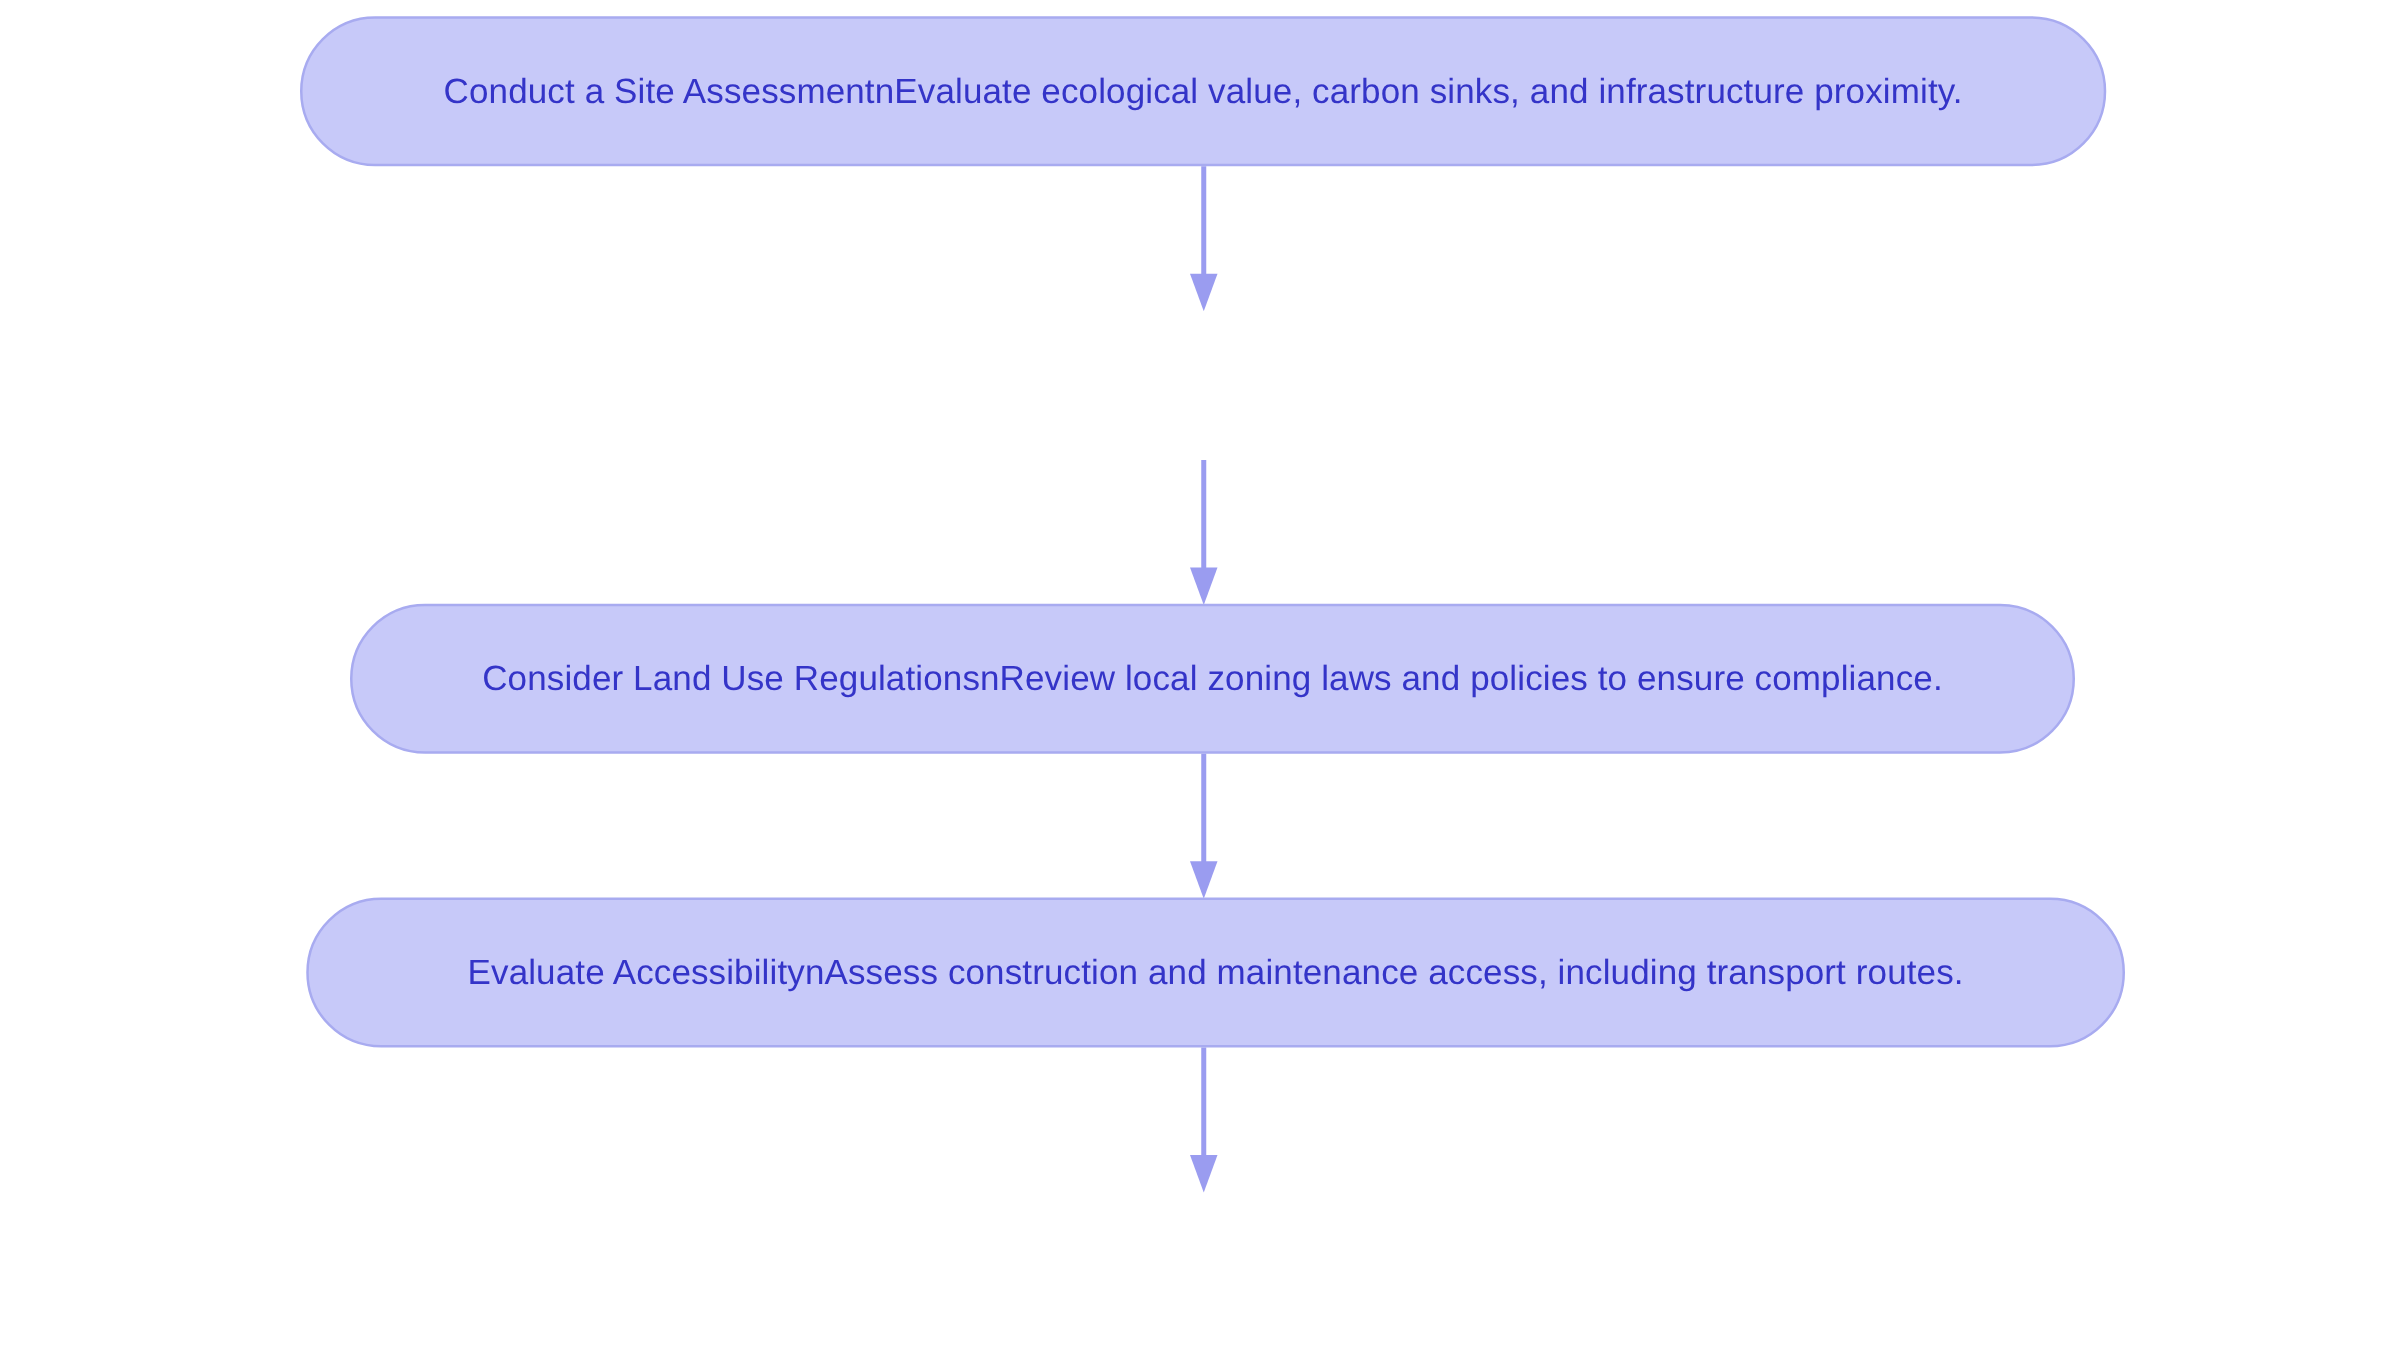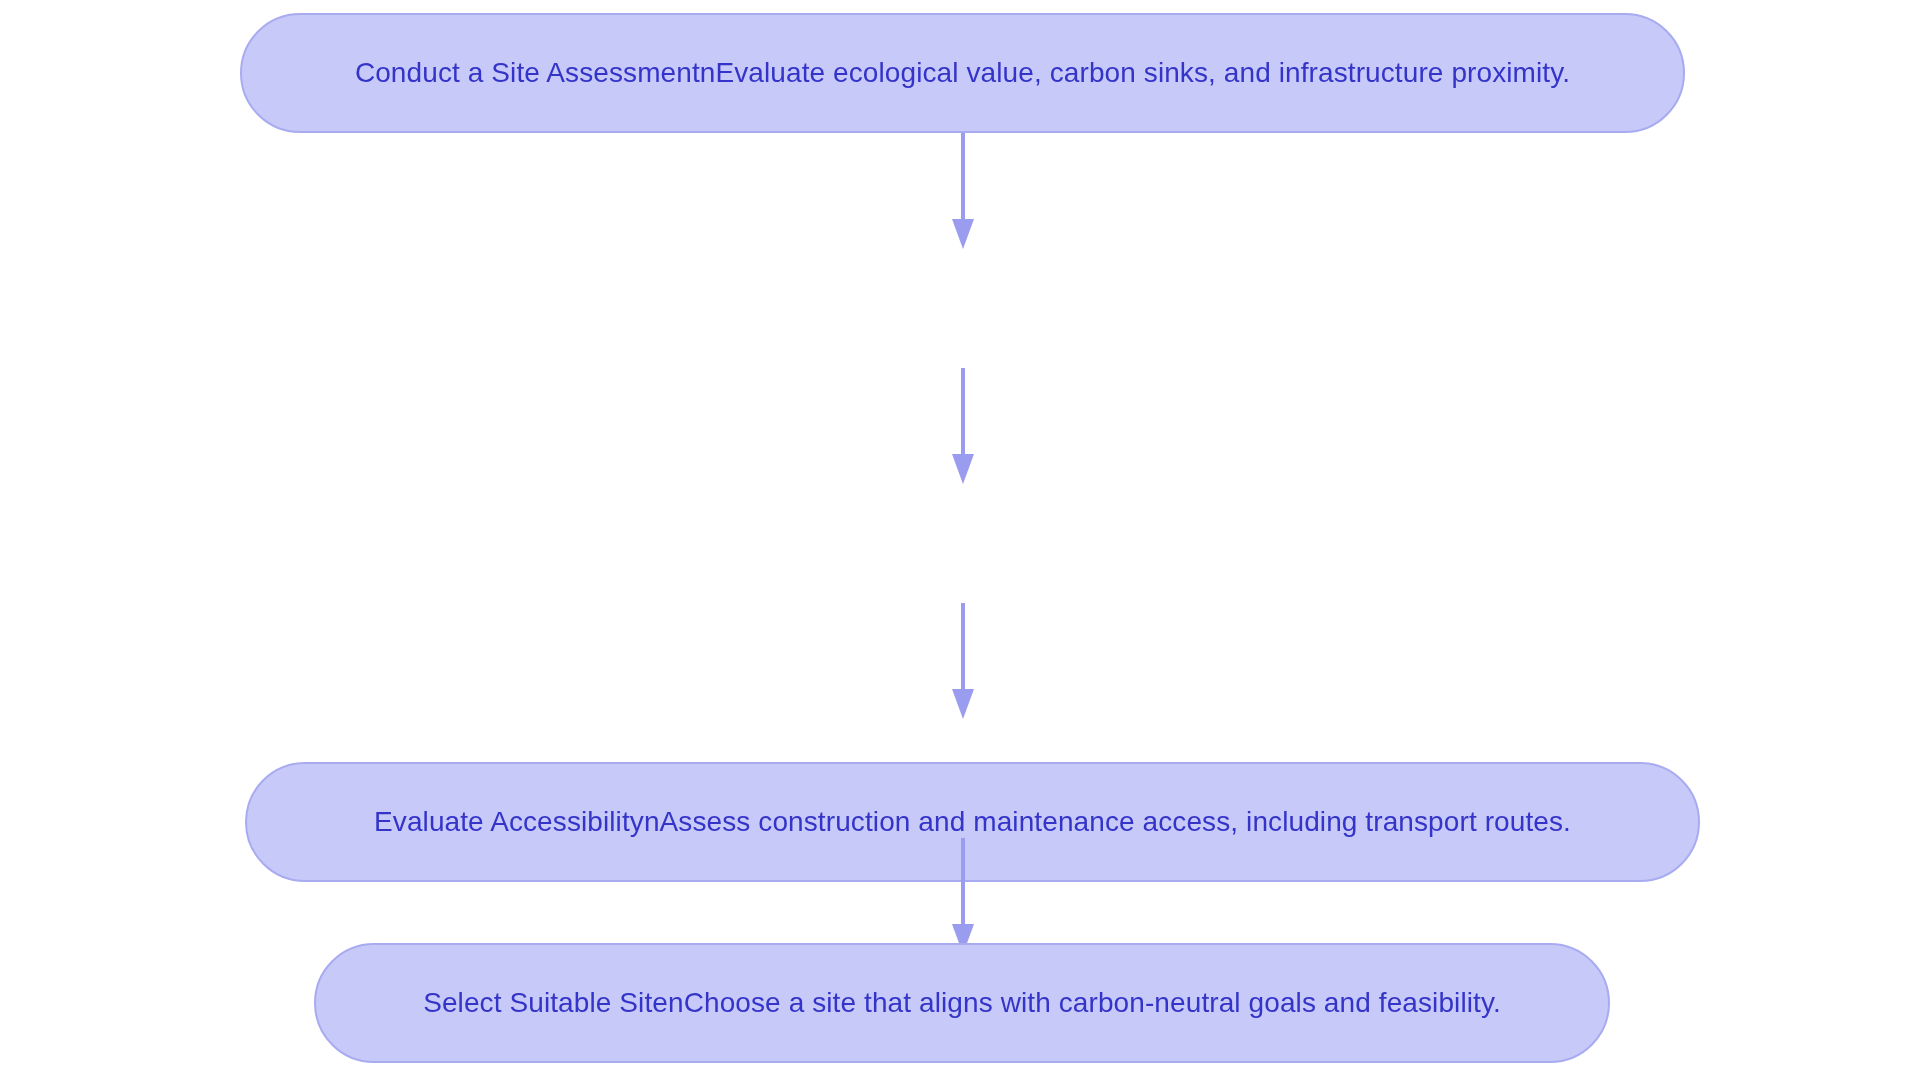--- a/index.html
+++ b/index.html
@@ -69,21 +69,21 @@
     height: 0;
     border-left: 11px solid transparent;
     border-right: 11px solid transparent;
     border-top: 30px solid #9a9cf0;
   }
 
   
   #node-0 { left: 240px;  top: 13px;   width: 1445px; }
   #node-1 { left: 223px;  top: 248px;  width: 1500px; }
   #node-2 { left: 280px;  top: 483px;  width: 1380px; }
-  #node-3 { left: 245px;  top: 718px;  width: 1455px; margin-top: 44px; }
+  #node-3 { left: 245px;  top: 718px;  width: 1455px; }
   #node-4 { left: 314px;  top: 943px;  width: 1296px; }
 
   #connector-0 { top: 133px; }
   #connector-1 { top: 368px; }
   #connector-2 { top: 603px; }
   #connector-3 { top: 838px; }
 </style>
 </head>
 <body>
 
@@ -97,32 +97,32 @@
     <div class="conn-line"></div>
     <div class="conn-head"></div>
   </div>
 
 
   <div class="flow-connector" id="connector-1">
     <div class="conn-line"></div>
     <div class="conn-head"></div>
   </div>
 
+  <div class="flow-node" id="node-2">
+    <span class="flow-node-label">Consider Land Use RegulationsnReview local zoning laws and policies to ensure compliance.</span>
+  </div>
 
   <div class="flow-connector" id="connector-2">
     <div class="conn-line"></div>
     <div class="conn-head"></div>
   </div>
 
   <div class="flow-node" id="node-3">
     <span class="flow-node-label">Evaluate AccessibilitynAssess construction and maintenance access, including transport routes.</span>
   </div>
 
   <div class="flow-connector" id="connector-3">
     <div class="conn-line"></div>
     <div class="conn-head"></div>
   </div>
 
-  <div class="flow-node" id="node-4">
-    <span class="flow-node-label">Select Suitable SitenChoose a site that aligns with carbon-neutral goals and feasibility.</span>
-  </div>
 
 </div>
 
 </body></html>

